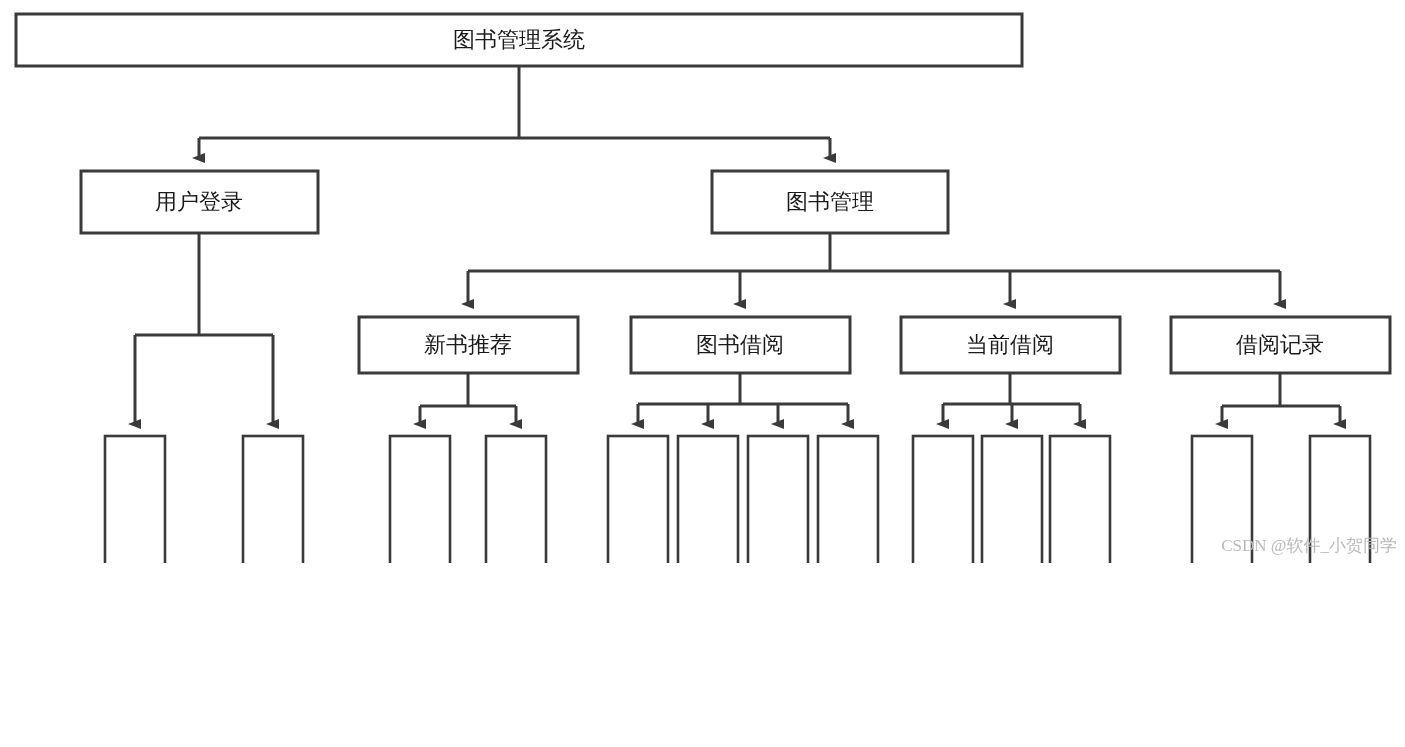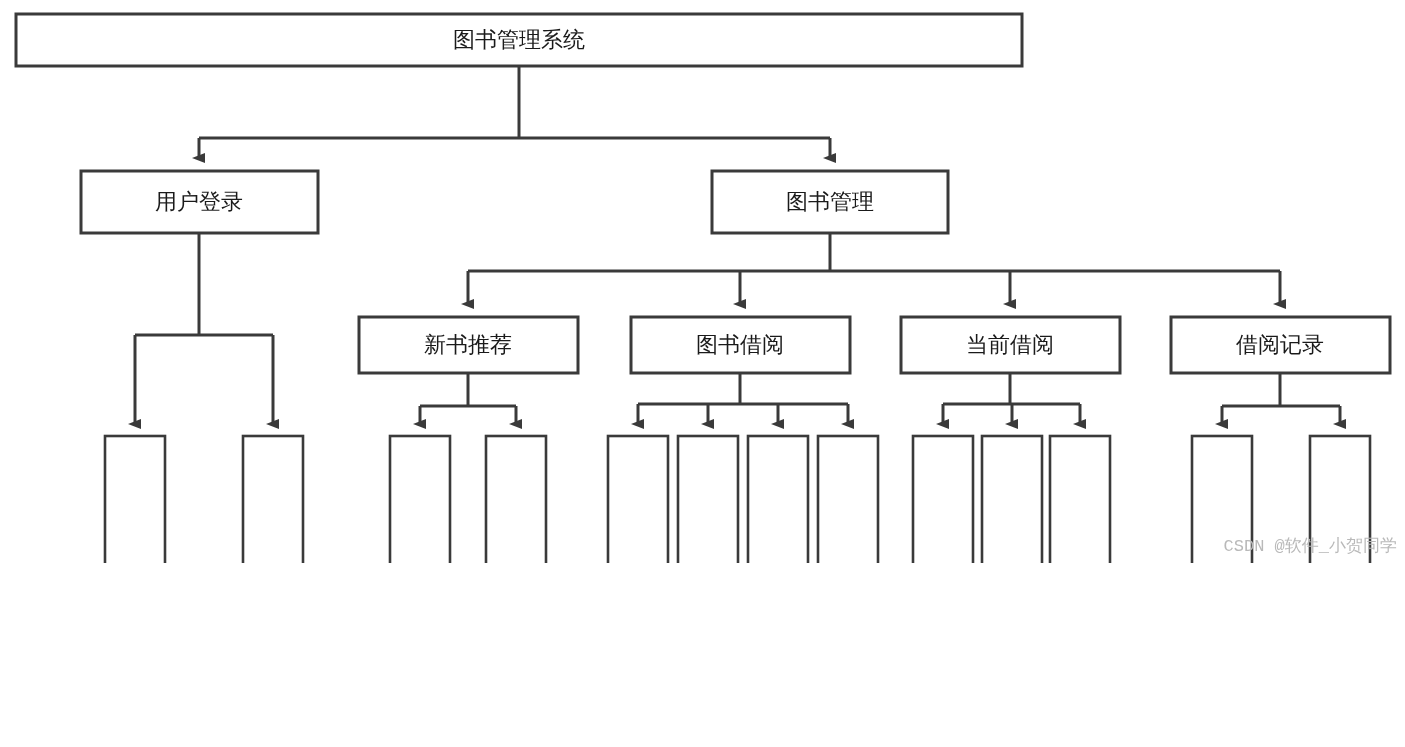--- a/index.html
+++ b/index.html
@@ -67,21 +67,21 @@
     pointer-events: none;
     user-select: none;
   }
   .leaf-label.center-v {
     align-items: center;
   }
   .watermark {
     position: absolute;
     right: 8px;
     bottom: 6px;
-    font-family: Liberation Mono, monospace;
+    font-family: Liberation Serif, serif;
     font-size: 17px;
     color: #b9b9b9;
     white-space: nowrap;
     user-select: none;
   }
 </style>
 </head>
 <body>
 
 <div id="diagram-root">

